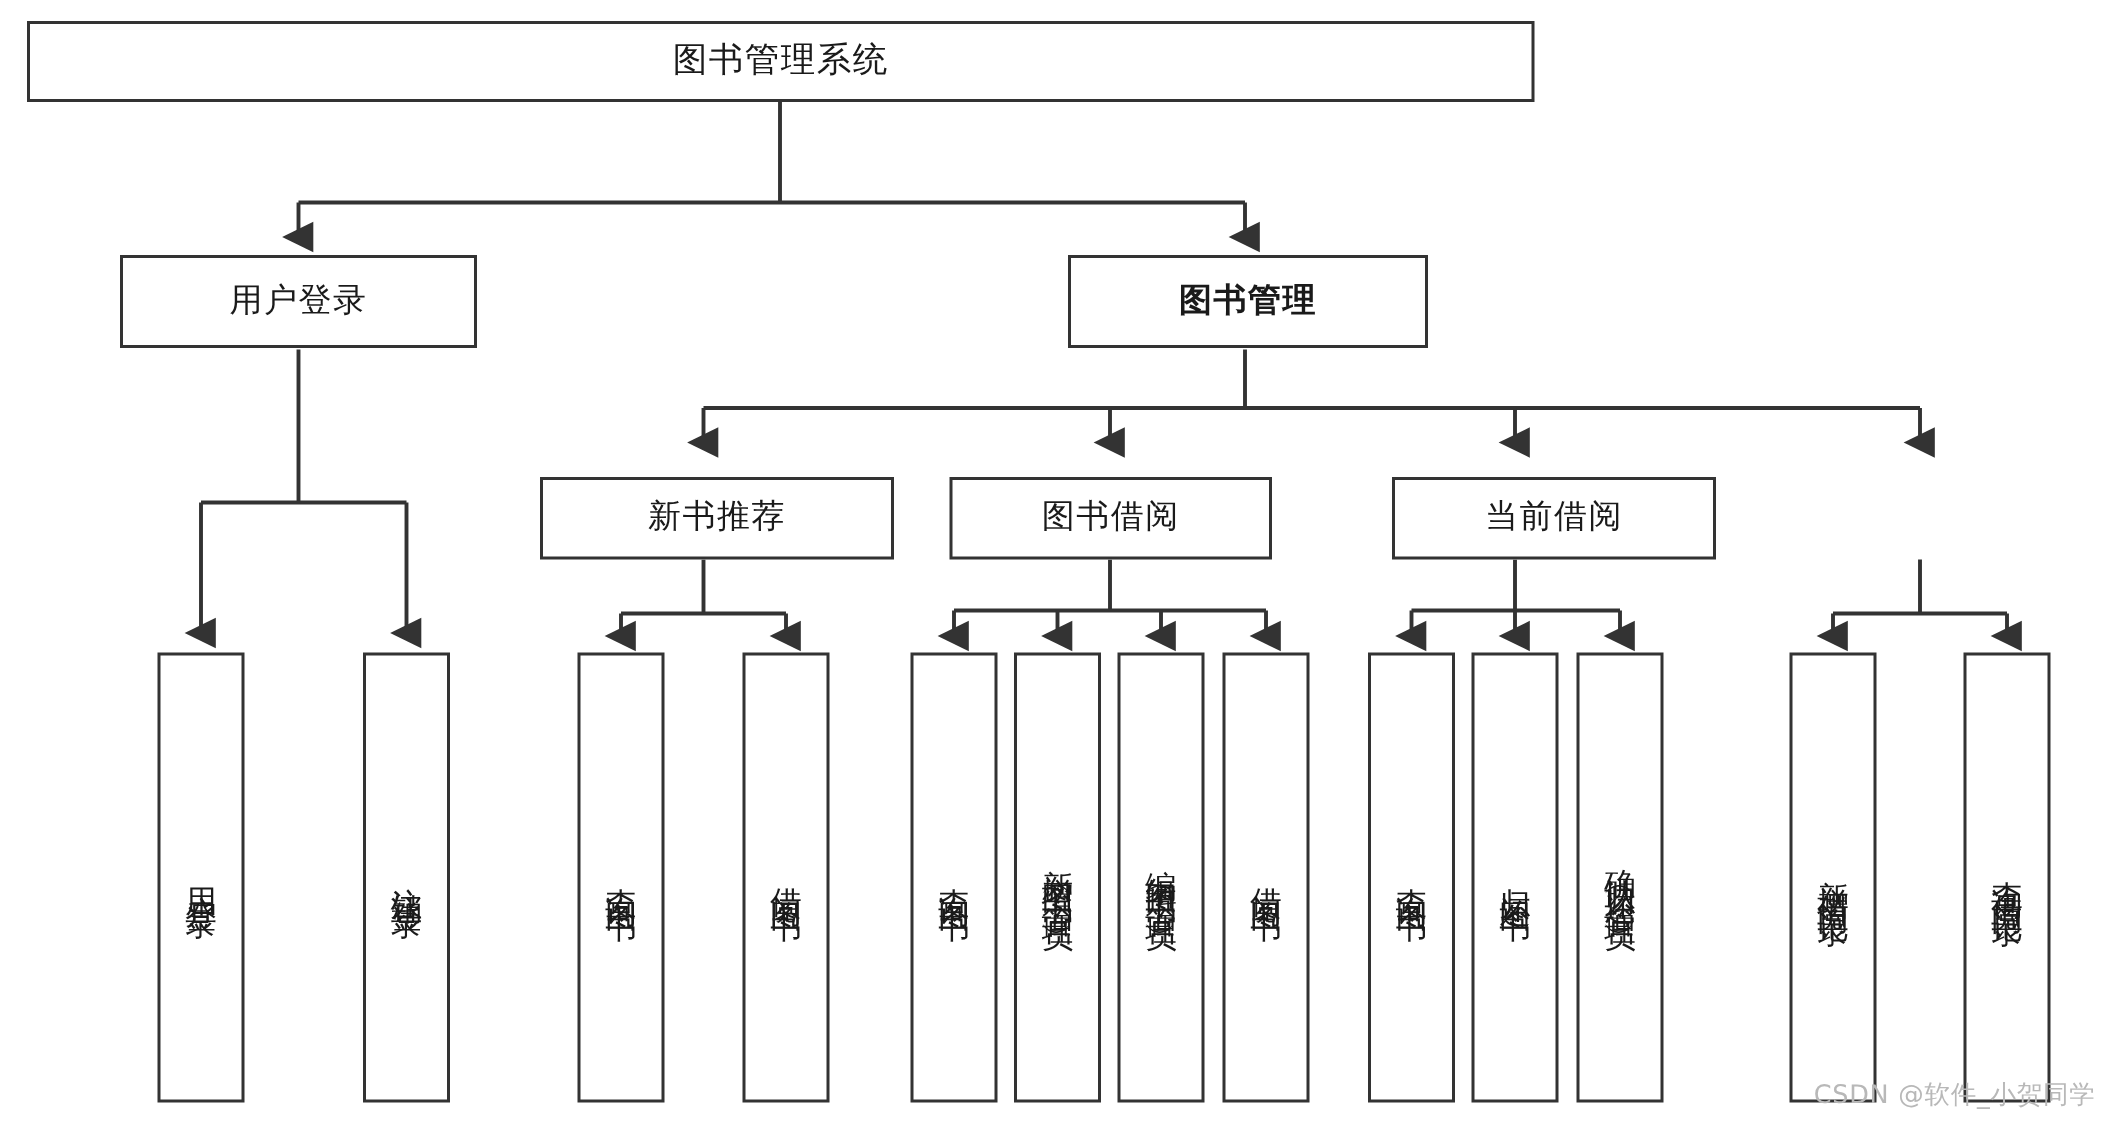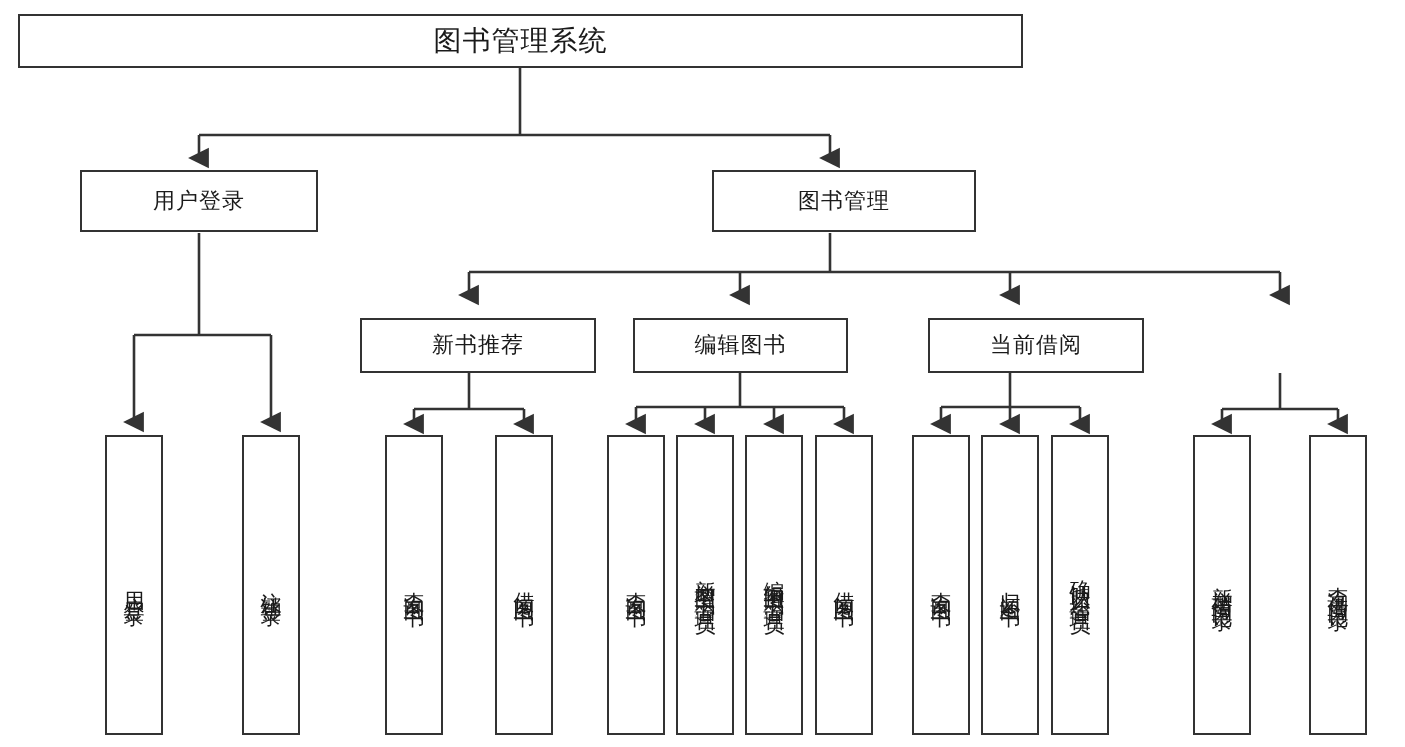--- a/index.html
+++ b/index.html
@@ -50,21 +50,21 @@
   .node-label-v {
     writing-mode: vertical-rl;
     text-orientation: upright;
     font-size: 21px;
     color: #1a1a1a;
     letter-spacing: 5px;
     line-height: 1.05;
     white-space: nowrap;
     text-align: center;
   }
-  #root-node .node-label-h { font-size: 28px; }
+  #root-node .node-label-h { font-size: 23px; }
   #watermark {
     position: absolute;
     right: 8px;
     bottom: 6px;
     font-size: 17px;
     color: #b8b8b8;
     letter-spacing: 0.5px;
     white-space: nowrap;
     z-index: 5;
     pointer-events: none;
@@ -125,29 +125,29 @@
     </g>
   </svg>
 
   <div class="node" id="root-node" style="left:18px; top:14px; width:1005px; height:54px;">
     <span class="node-label-h">图书管理系统</span>
   </div>
 
   <div class="node" style="left:80px; top:170px; width:238px; height:62px;">
     <span class="node-label-h">用户登录</span>
   </div>
-  <div class="node" style="left:712px; top:170px; width:264px; height:62px;">
+  <div class="node" style="left:712px; top:170px; width:240px; height:62px;font-weight:bold;">
     <span class="node-label-h">图书管理</span>
   </div>
 
   <div class="node" style="left:360px; top:318px; width:236px; height:55px;">
     <span class="node-label-h">新书推荐</span>
   </div>
   <div class="node" style="left:633px; top:318px; width:215px; height:55px;">
-    <span class="node-label-h">编辑图书</span>
+    <span class="node-label-h">图书借阅</span>
   </div>
   <div class="node" style="left:902px; top:318px; width:216px; height:55px;margin-left:26px;">
     <span class="node-label-h">当前借阅</span>
   </div>
 
   <div class="node node-vert" style="left:105px; top:435px; width:58px; height:300px;">
     <span class="node-label-v">用户登录</span>
   </div>
   <div class="node node-vert" style="left:242px; top:435px; width:58px; height:300px;">
     <span class="node-label-v">注销登录</span>
@@ -183,14 +183,15 @@
     <span class="node-label-v">确认归还（管理员）</span>
   </div>
 
   <div class="node node-vert" style="left:1193px; top:435px; width:58px; height:300px;">
     <span class="node-label-v">新增借阅记录</span>
   </div>
   <div class="node node-vert" style="left:1309px; top:435px; width:58px; height:300px;">
     <span class="node-label-v">查询借阅记录</span>
   </div>
 
+  <div id="watermark">CSDN @软件_小贺同学</div>
 
 </div>
 
 </body></html>

